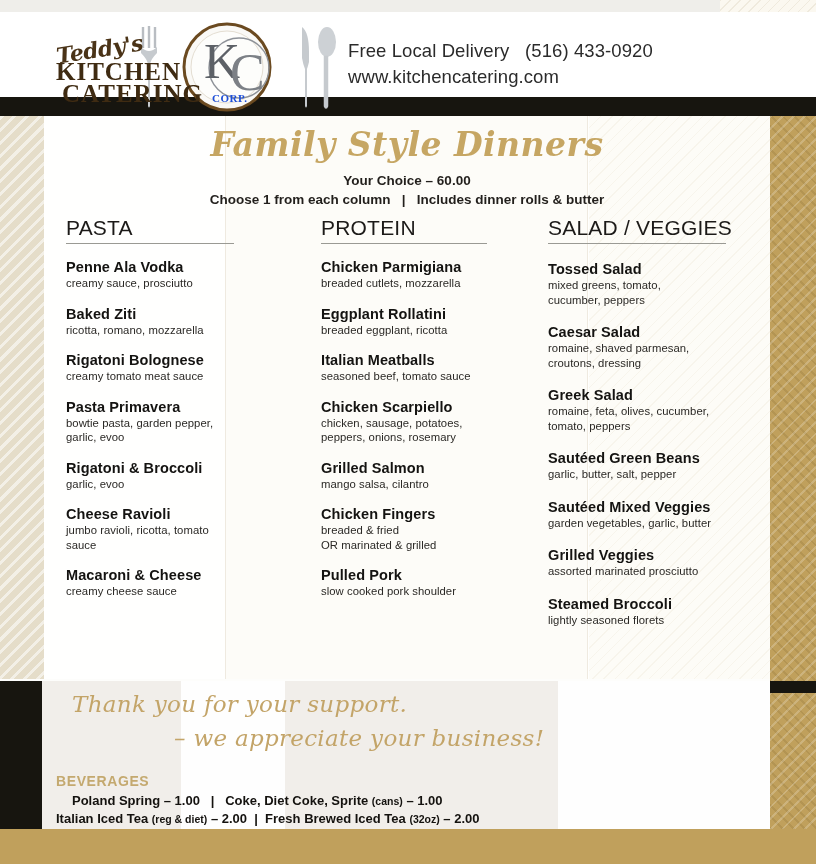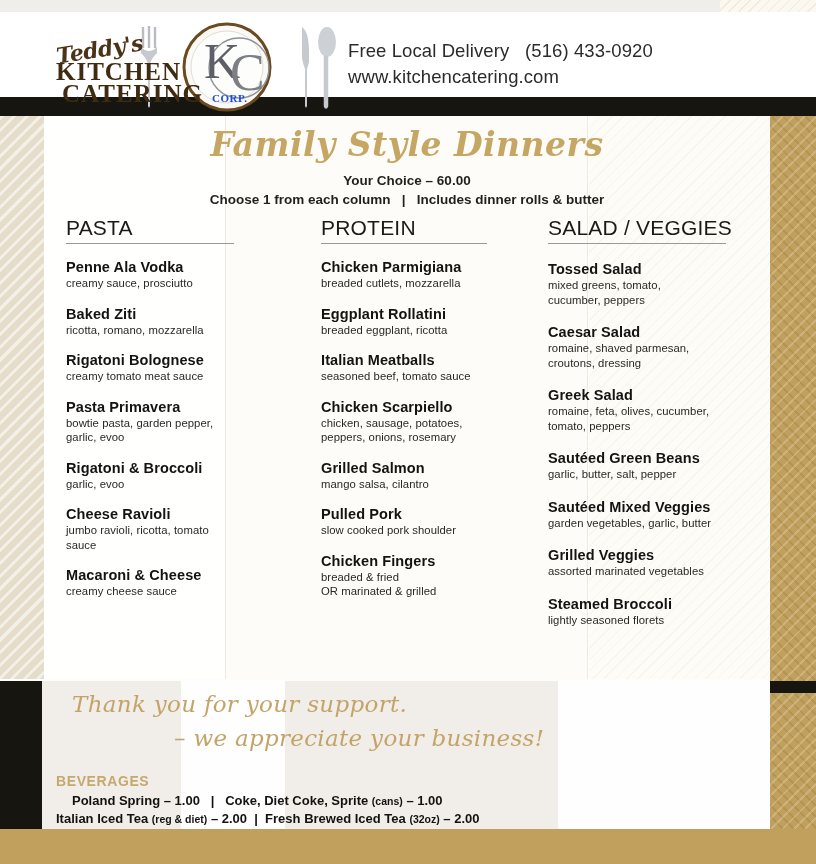--- a/index.html
+++ b/index.html
@@ -337,28 +337,28 @@
         <div class="item">
           <div class="item-name">Chicken Scarpiello</div>
           <div class="item-desc">chicken,  sausage,  potatoes,
 peppers, onions,  rosemary</div>
         </div>
         <div class="item">
           <div class="item-name">Grilled Salmon</div>
           <div class="item-desc">mango salsa,  cilantro</div>
         </div>
         <div class="item">
-          <div class="item-name">Pulled Pork</div>
-          <div class="item-desc">slow cooked pork shoulder</div>
-        </div>
-        <div class="item">
           <div class="item-name">Chicken Fingers</div>
           <div class="item-desc">breaded &amp; fried
 OR  marinated &amp; grilled</div>
         </div>
+        <div class="item">
+          <div class="item-name">Pulled Pork</div>
+          <div class="item-desc">slow cooked pork shoulder</div>
+        </div>
       </div>
 
       <div class="col col-salad">
         <div class="col-head">SALAD / VEGGIES</div>
         <div class="col-rule"></div>
         <div class="item">
           <div class="item-name">Tossed Salad</div>
           <div class="item-desc">mixed greens, tomato,
 cucumber, peppers</div>
         </div>
@@ -375,21 +375,21 @@
         <div class="item">
           <div class="item-name">Sautéed Green Beans</div>
           <div class="item-desc">garlic,  butter, salt,  pepper</div>
         </div>
         <div class="item">
           <div class="item-name">Sautéed Mixed Veggies</div>
           <div class="item-desc">garden vegetables,  garlic,  butter</div>
         </div>
         <div class="item">
           <div class="item-name">Grilled Veggies</div>
-          <div class="item-desc">assorted marinated vegetables</div>
+          <div class="item-desc">assorted marinated prosciutto</div>
         </div>
         <div class="item">
           <div class="item-name">Steamed Broccoli</div>
           <div class="item-desc">lightly seasoned florets</div>
         </div>
       </div>
 
     </div>
   </div>
 

